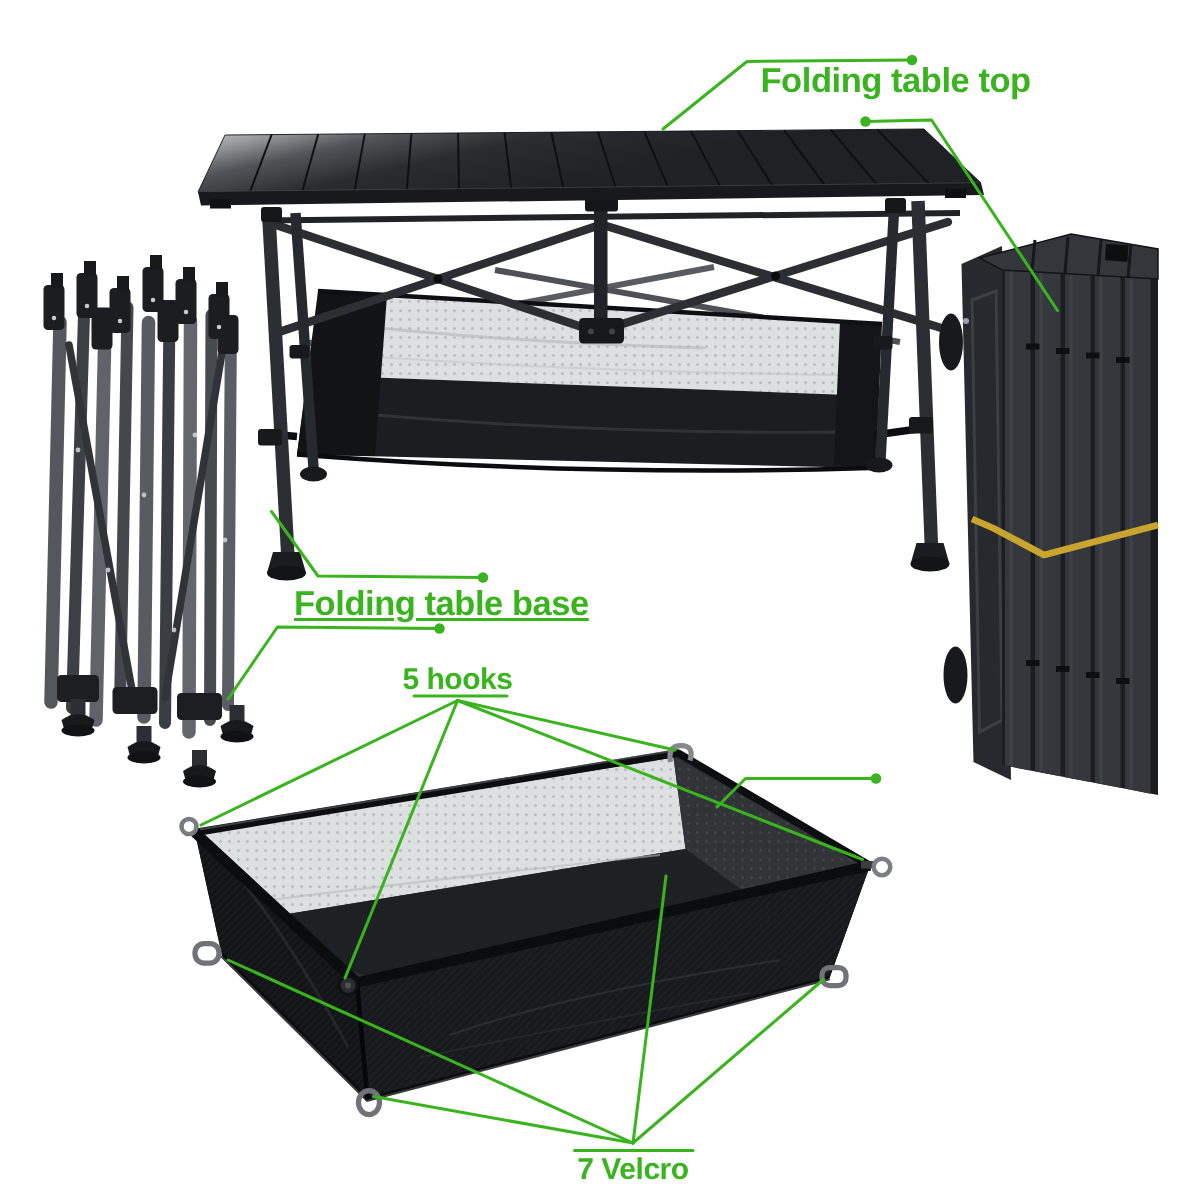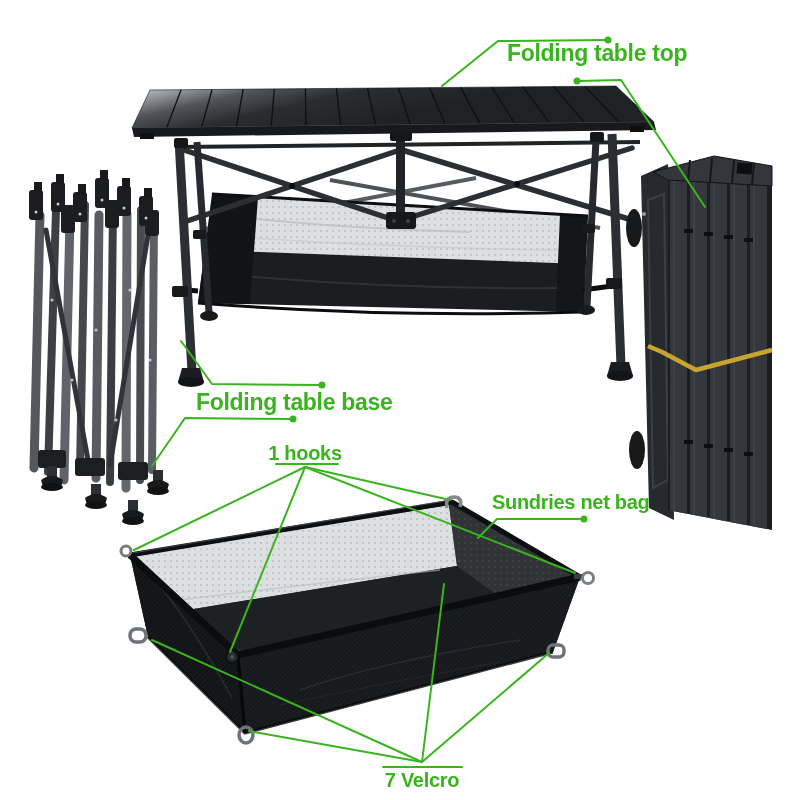--- a/index.html
+++ b/index.html
@@ -305,17 +305,16 @@
   <g style="fill:var(--accent,#3ab41e)">
     <circle cx="608" cy="40" r="3.5"></circle>
     <circle cx="577" cy="81" r="3.5"></circle>
     <circle cx="322" cy="385" r="3.5"></circle>
     <circle cx="293" cy="419" r="3.5"></circle>
     <circle cx="584" cy="519" r="3.5"></circle>
   </g>
 </svg>
 
 <div class="lbl big" style="left:507px;top:41px;">Folding table top</div>
-<div class="lbl big" style="left:196px;top:390px;">Folding table base</div>
-<div class="lbl ctr" style="left:255px;top:443px;width:100px;">1 hooks</div>
-<div class="lbl" style="left:492px;top:492px;">Sundries net bag</div>
+<div class="lbl big" style="left:196px;top:390px;text-decoration:underline;">Folding table base</div>
+<div class="lbl ctr" style="left:255px;top:443px;width:100px;">5 hooks</div>
 <div class="lbl ctr" style="left:372px;top:770px;width:100px;">7 Velcro</div>
 </div>
 
 </body></html>

